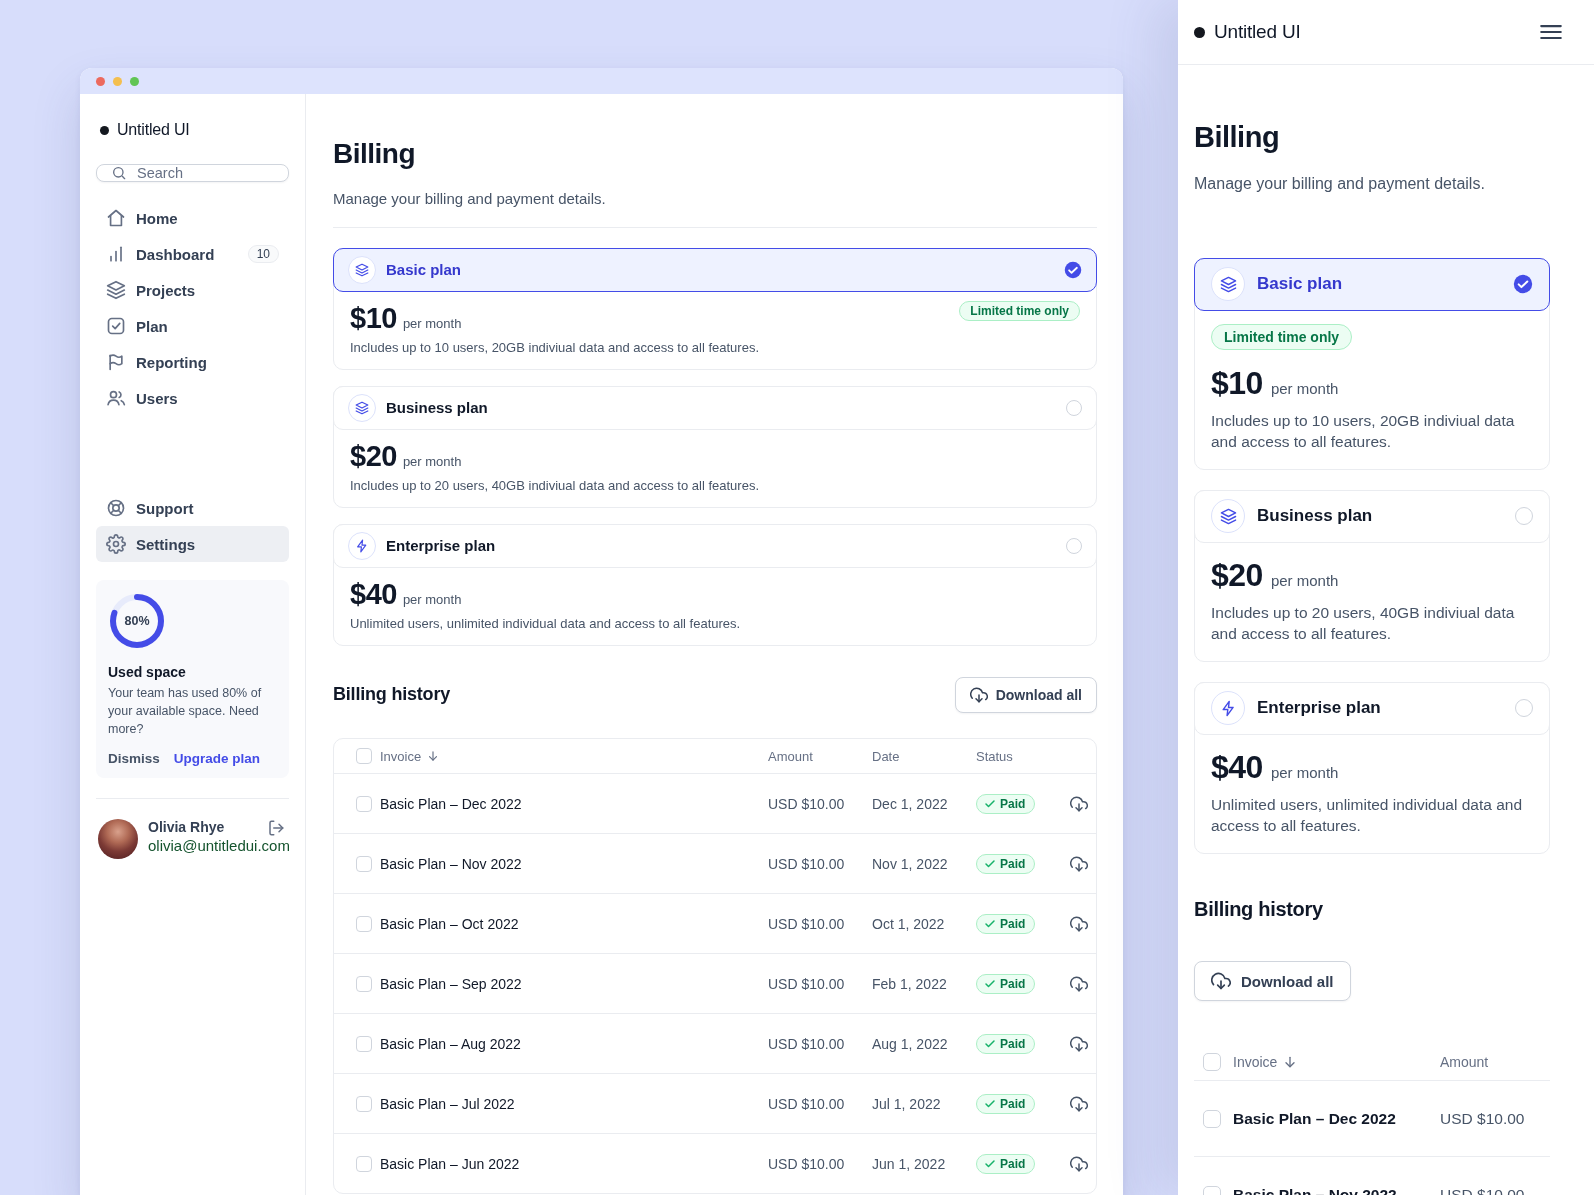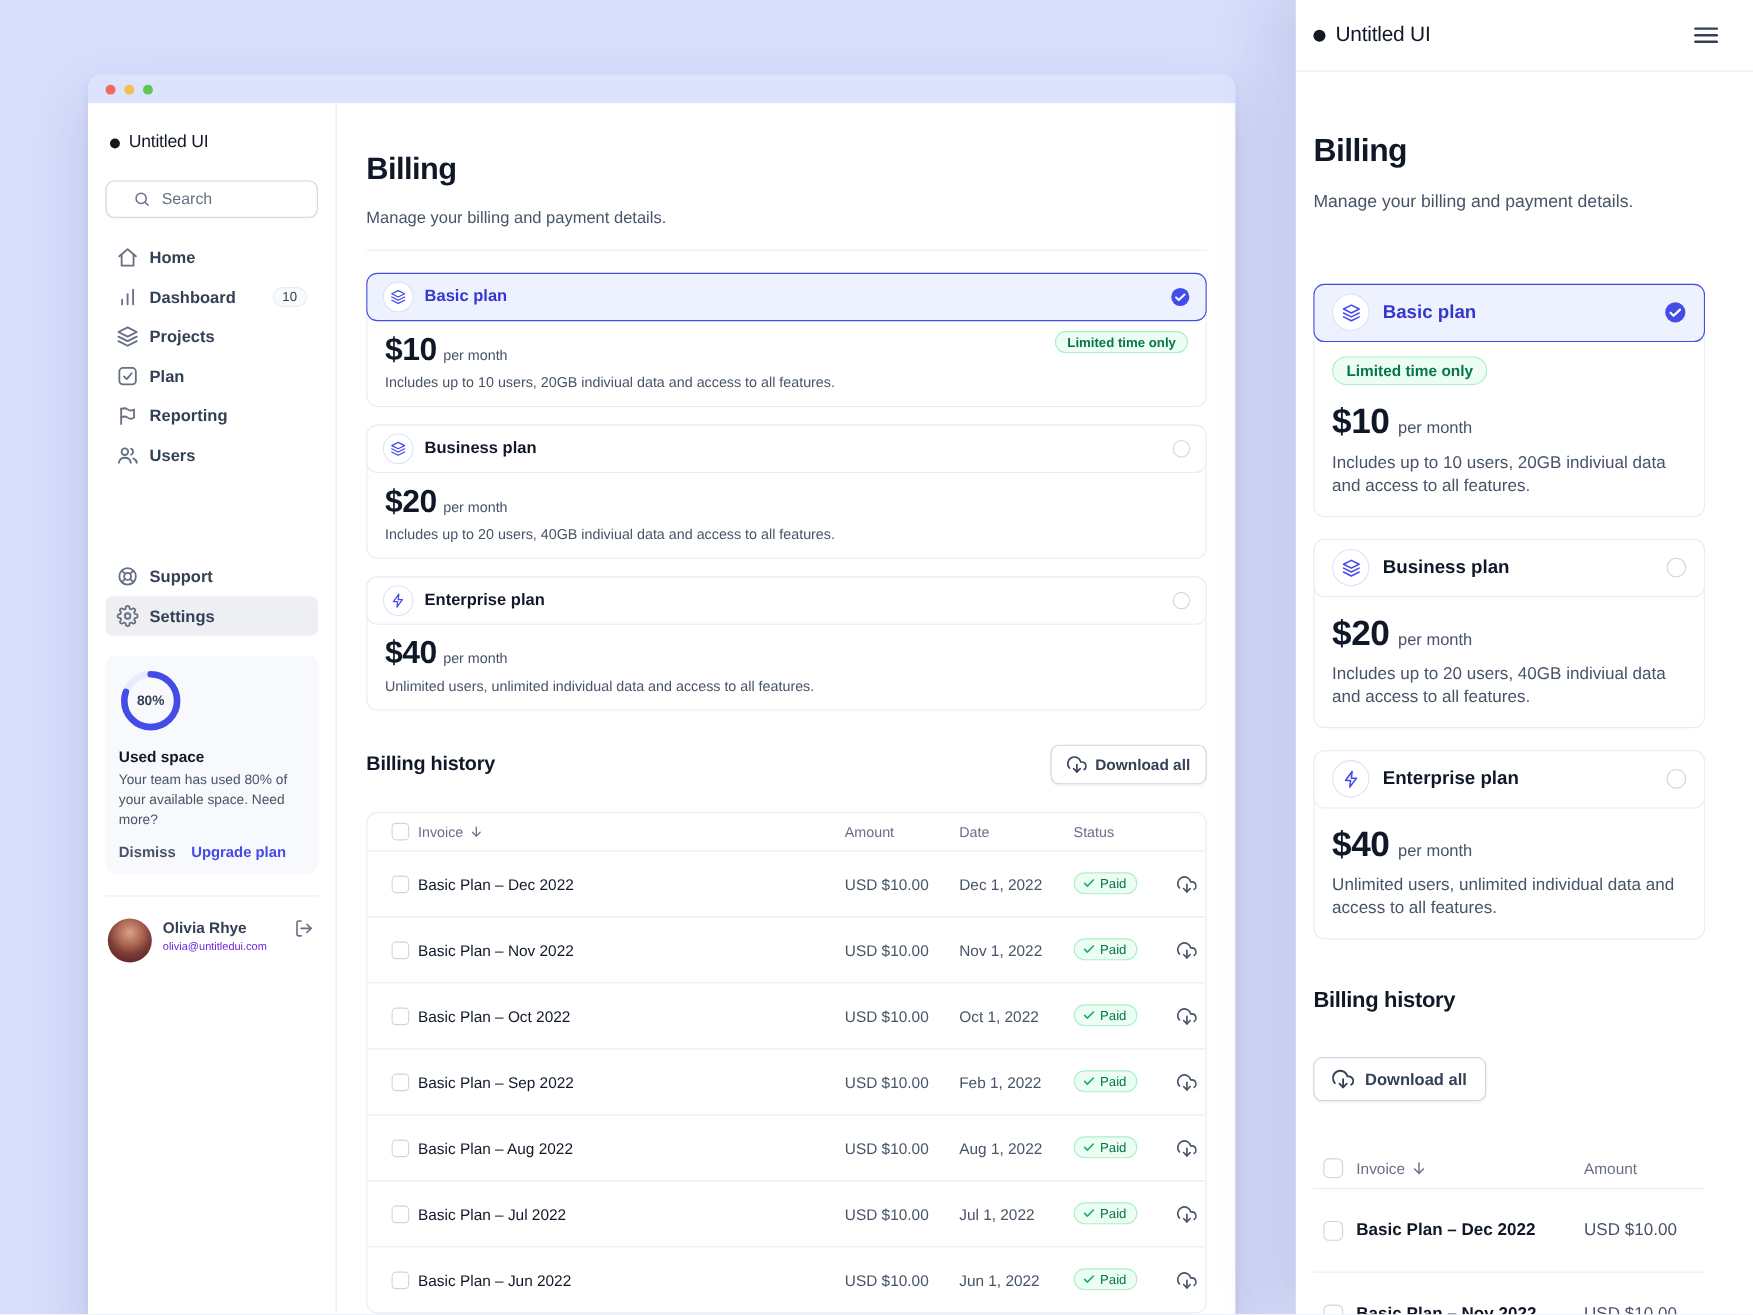--- a/index.html
+++ b/index.html
@@ -15,22 +15,22 @@
   .titlebar{height:26px;background:#DDE3FD;display:flex;align-items:center;gap:8px;padding-left:16px;flex:0 0 auto;}
   .dot{width:9px;height:9px;border-radius:50%;}
   .dot.red{background:#EC6A5E;} .dot.yellow{background:#F4BF4F;} .dot.green{background:#61C554;}
   .winbody{flex:1;display:flex;min-height:0;background:#fff;}
 
   
   .sidebar{width:226px;flex:0 0 auto;border-right:1px solid #EAECF0;padding:24px 16px 0;display:flex;flex-direction:column;}
   .logo-row{display:flex;align-items:center;gap:8px;padding-left:4px;height:24px;}
   .logo-dot{width:9px;height:9px;border-radius:50%;background:#14181F;}
   .logo-text{font-size:16px;font-weight:400;letter-spacing:-.2px;color:#101828;}
-  .search-box{margin-top:22px;height:34px;border:1px solid #D0D5DD;border-radius:8px;background:#fff;
-              display:flex;align-items:center;gap:8px;padding:0 24px;box-shadow:0 1px 2px rgba(16,24,40,.05);}
+  .search-box{margin-top:22px;height:18px;border:1px solid #D0D5DD;border-radius:8px;background:#fff;
+              display:flex;align-items:center;gap:8px;padding:0 14px;box-shadow:0 1px 2px rgba(16,24,40,.05);}
   .search-box input{border:none;outline:none;flex:1;font-size:14.5px;color:#344054;background:transparent;min-width:0;
                     font-family:"Liberation Sans","DejaVu Sans",sans-serif;}
   .search-box input::placeholder{color:#667085;}
   .nav{margin-top:18px;display:flex;flex-direction:column;}
   .nav.bottom{margin-top:74px;}
   .nav-item{height:36px;border-radius:6px;display:flex;align-items:center;gap:10px;padding:0 10px;cursor:pointer;}
   .nav-item.active{background:#EDEFF3;}
   .nav-item .nicon{color:#667085;flex:0 0 auto;}
   .nav-label{font-size:15px;font-weight:700;color:#344054;}
   .nav-badge{margin-left:auto;border:1px solid #EAECF0;background:#F9FAFB;border-radius:999px;
@@ -42,21 +42,21 @@
               font-size:12.5px;font-weight:700;color:#344054;}
   .usage-title{margin-top:14px;font-size:14px;font-weight:700;color:#101828;}
   .usage-desc{margin-top:4px;font-size:12.5px;line-height:18px;color:#475467;}
   .usage-links{margin-top:13px;display:flex;gap:14px;font-size:13.5px;font-weight:700;}
   .link-gray{color:#475467;cursor:pointer;} .link-indigo{color:#444CE7;cursor:pointer;}
   
   .profile{margin-top:20px;border-top:1px solid #EAECF0;padding:20px 2px 18px 2px;display:flex;gap:10px;position:relative;}
   .avatar{width:40px;height:40px;border-radius:50%;flex:0 0 auto;
           background:radial-gradient(circle at 50% 32%,#D9A18C 0%,#B06A55 32%,#7C3A35 58%,#4A1A1E 100%);}
   .profile-name{font-size:14px;font-weight:700;color:#344054;line-height:17px;}
-  .profile-email{font-size:10px;color:#6d28d9;line-height:17px;margin-top:1px;}
+  .profile-email{font-size:15px;color:#14532d;line-height:17px;margin-top:1px;}
   .logout-btn{position:absolute;right:2px;top:18px;color:#667085;cursor:pointer;background:none;border:none;padding:2px;}
 
   
   .main{flex:1;padding:24px 26px 0 27px;overflow:hidden;}
   .h1{font-size:28px;line-height:34px;font-weight:800;letter-spacing:-.5px;color:#101828;}
   .subtitle{margin-top:7px;font-size:15px;color:#475467;}
   .divider{margin-top:20px;border-top:1px solid #EAECF0;}
   .plans{margin-top:20px;display:flex;flex-direction:column;gap:16px;}
   .plan-card{border:1px solid #EAECF0;border-radius:10px;background:#fff;}
   .plan-header{height:44px;display:flex;align-items:center;gap:10px;padding:0 14px;border-radius:10px;
@@ -89,21 +89,21 @@
   .t-row.head{height:34px;border-top:none;}
   .c-check{width:46px;padding-left:22px;display:flex;align-items:center;}
   .c-invoice{width:388px;display:flex;align-items:center;gap:5px;}
   .c-amount{width:104px;} .c-date{width:104px;} .c-status{width:86px;}
   .c-action{flex:1;display:flex;justify-content:center;}
   .checkbox{width:16px;height:16px;border:1px solid #D0D5DD;border-radius:4px;background:#fff;cursor:pointer;display:inline-block;}
   .th-label{font-size:13px;font-weight:500;color:#667085;}
   .cell-strong{font-size:14px;font-weight:500;color:#101828;}
   .cell-dim{font-size:14px;color:#475467;}
   .badge-paid{display:inline-flex;align-items:center;gap:4px;background:#ECFDF3;border:1px solid #ABEFC6;
-              border-radius:999px;padding:2px 9px 2px 7px;font-size:12px;font-weight:400;color:#067647;}
+              border-radius:999px;padding:2px 9px 2px 7px;font-size:12px;font-weight:700;color:#067647;}
   .badge-paid .pcheck{color:#17B26A;}
   .row-dl{color:#475467;background:none;border:none;padding:4px;cursor:pointer;}
   .sort-icon{color:#667085;}
 
   
   .mobile{position:absolute;left:1178px;top:0;width:416px;height:1195px;background:#fff;overflow:hidden;
           box-shadow:-24px 0 48px rgba(62,71,132,.12);}
   .m-header{height:65px;display:flex;align-items:center;justify-content:space-between;
             padding:0 26px 0 16px;border-bottom:1px solid #EAECF0;}
   .m-logo{display:flex;align-items:center;gap:9px;}

